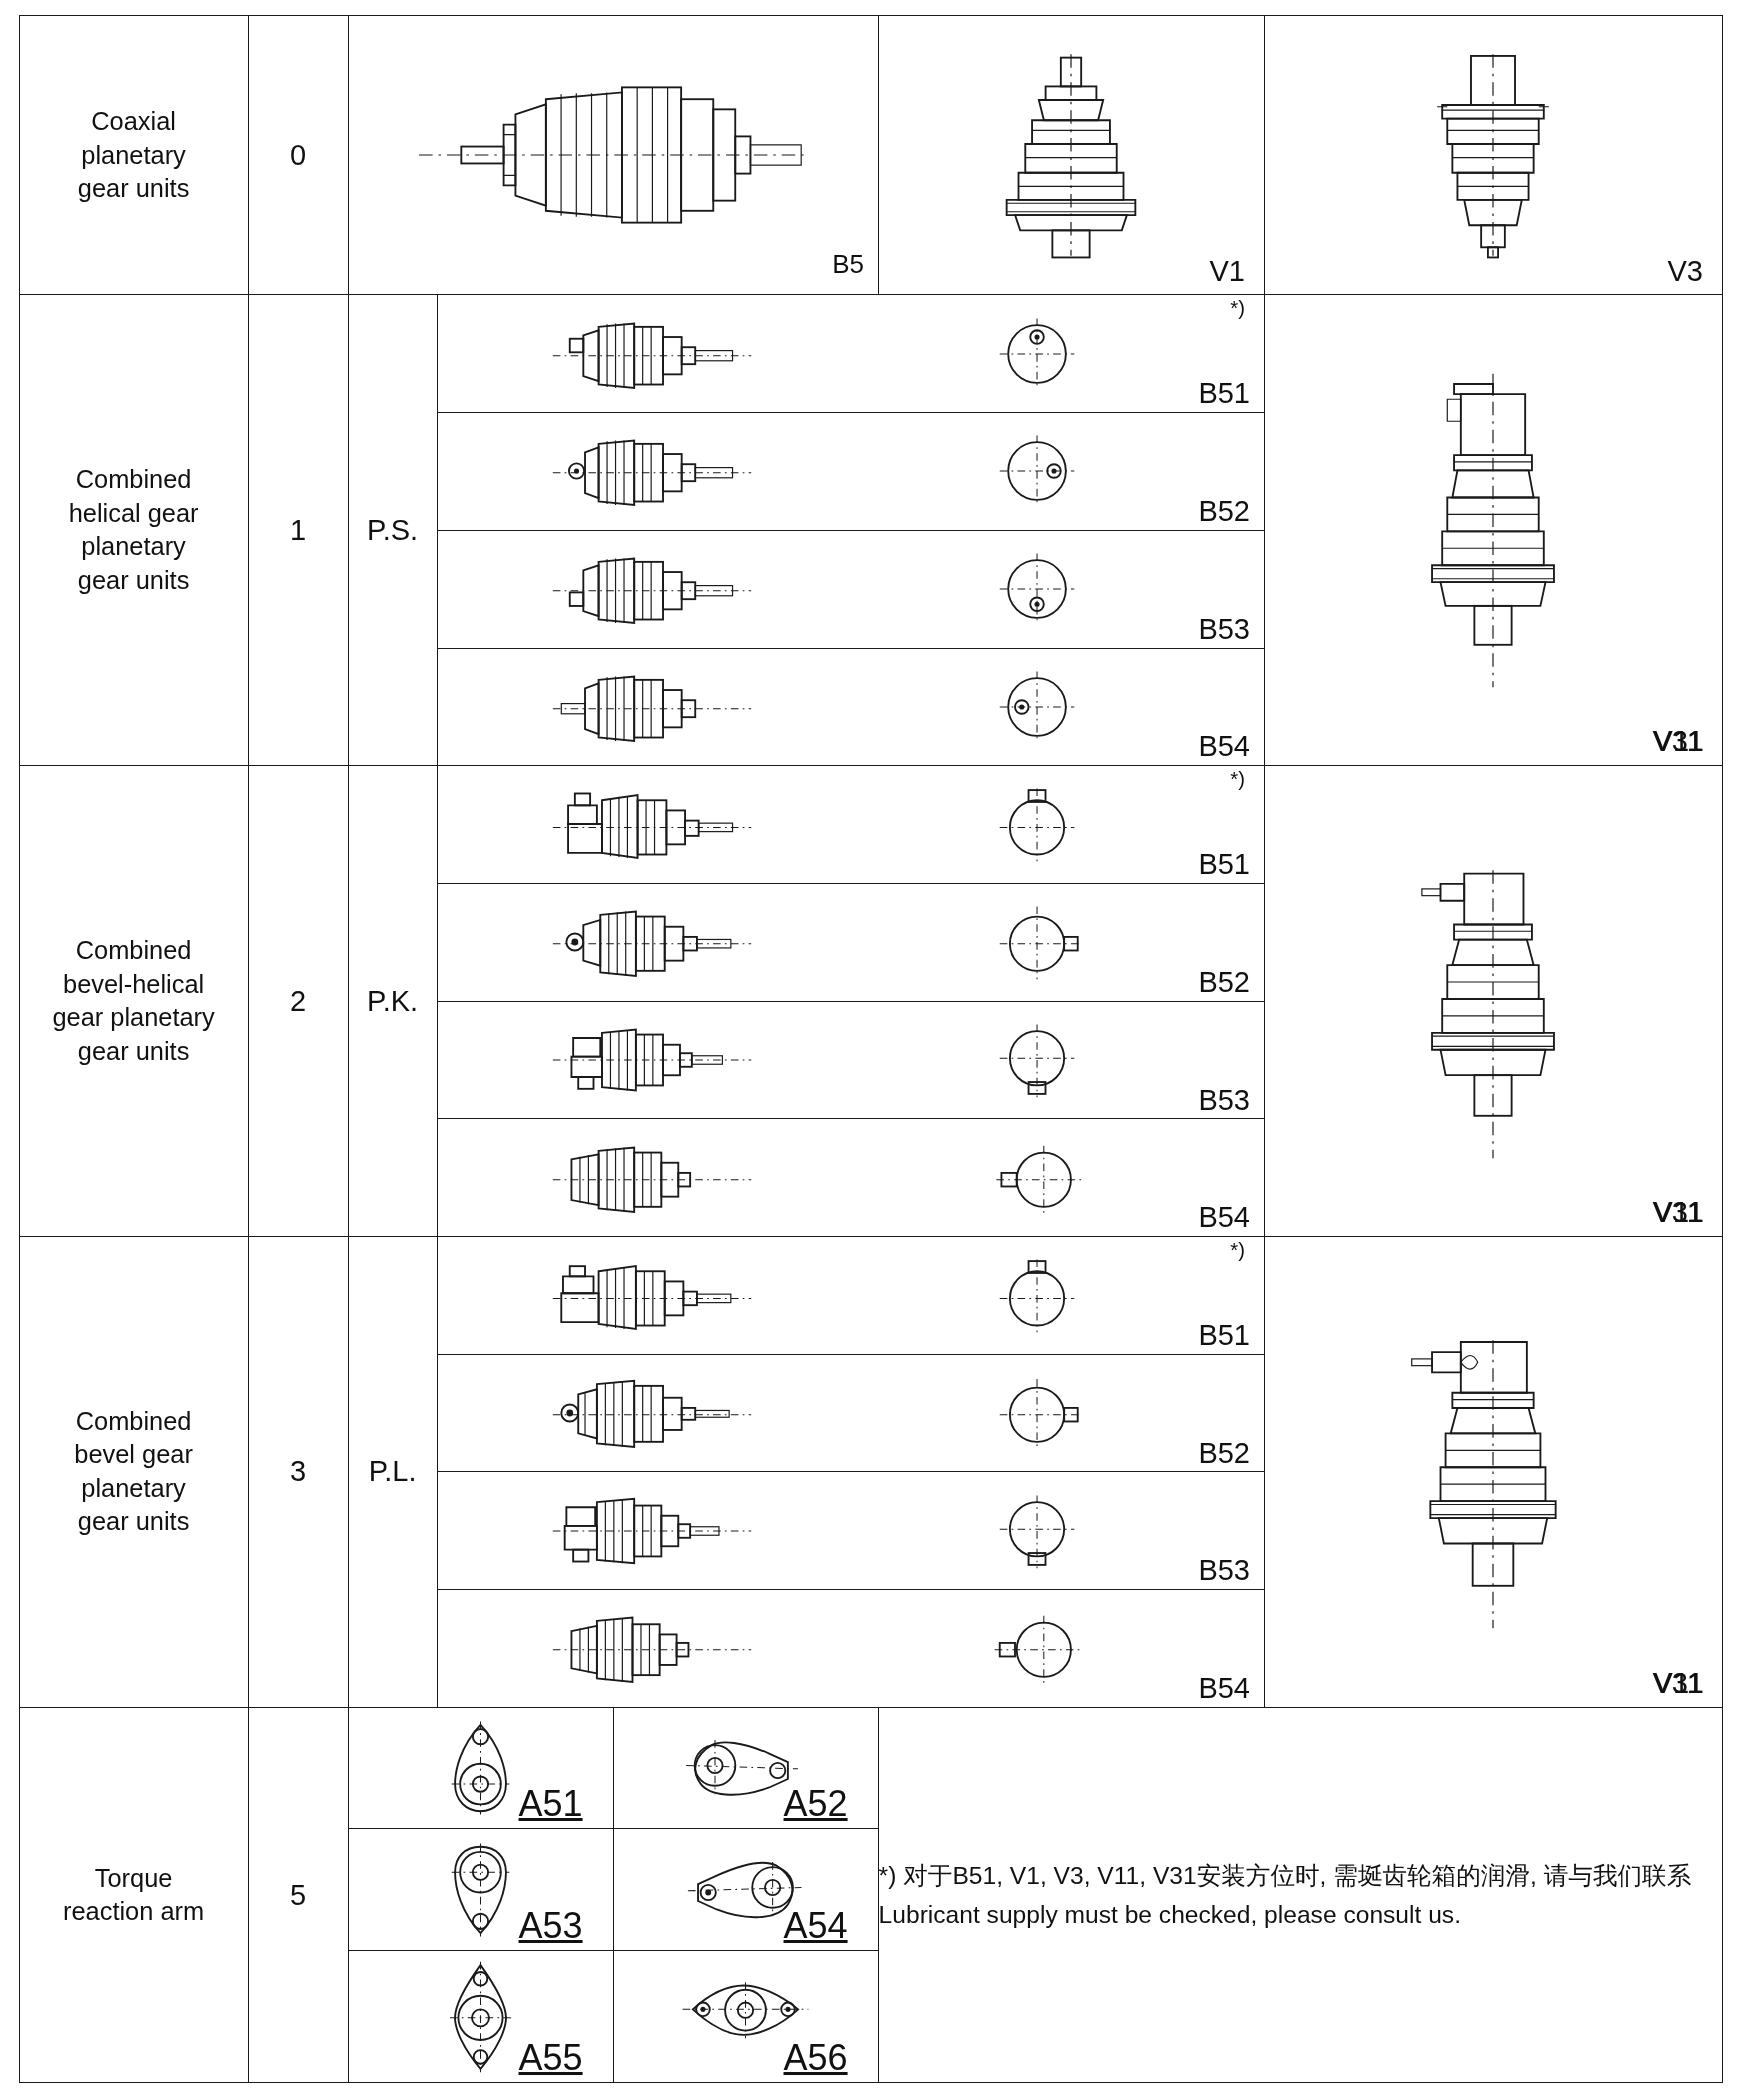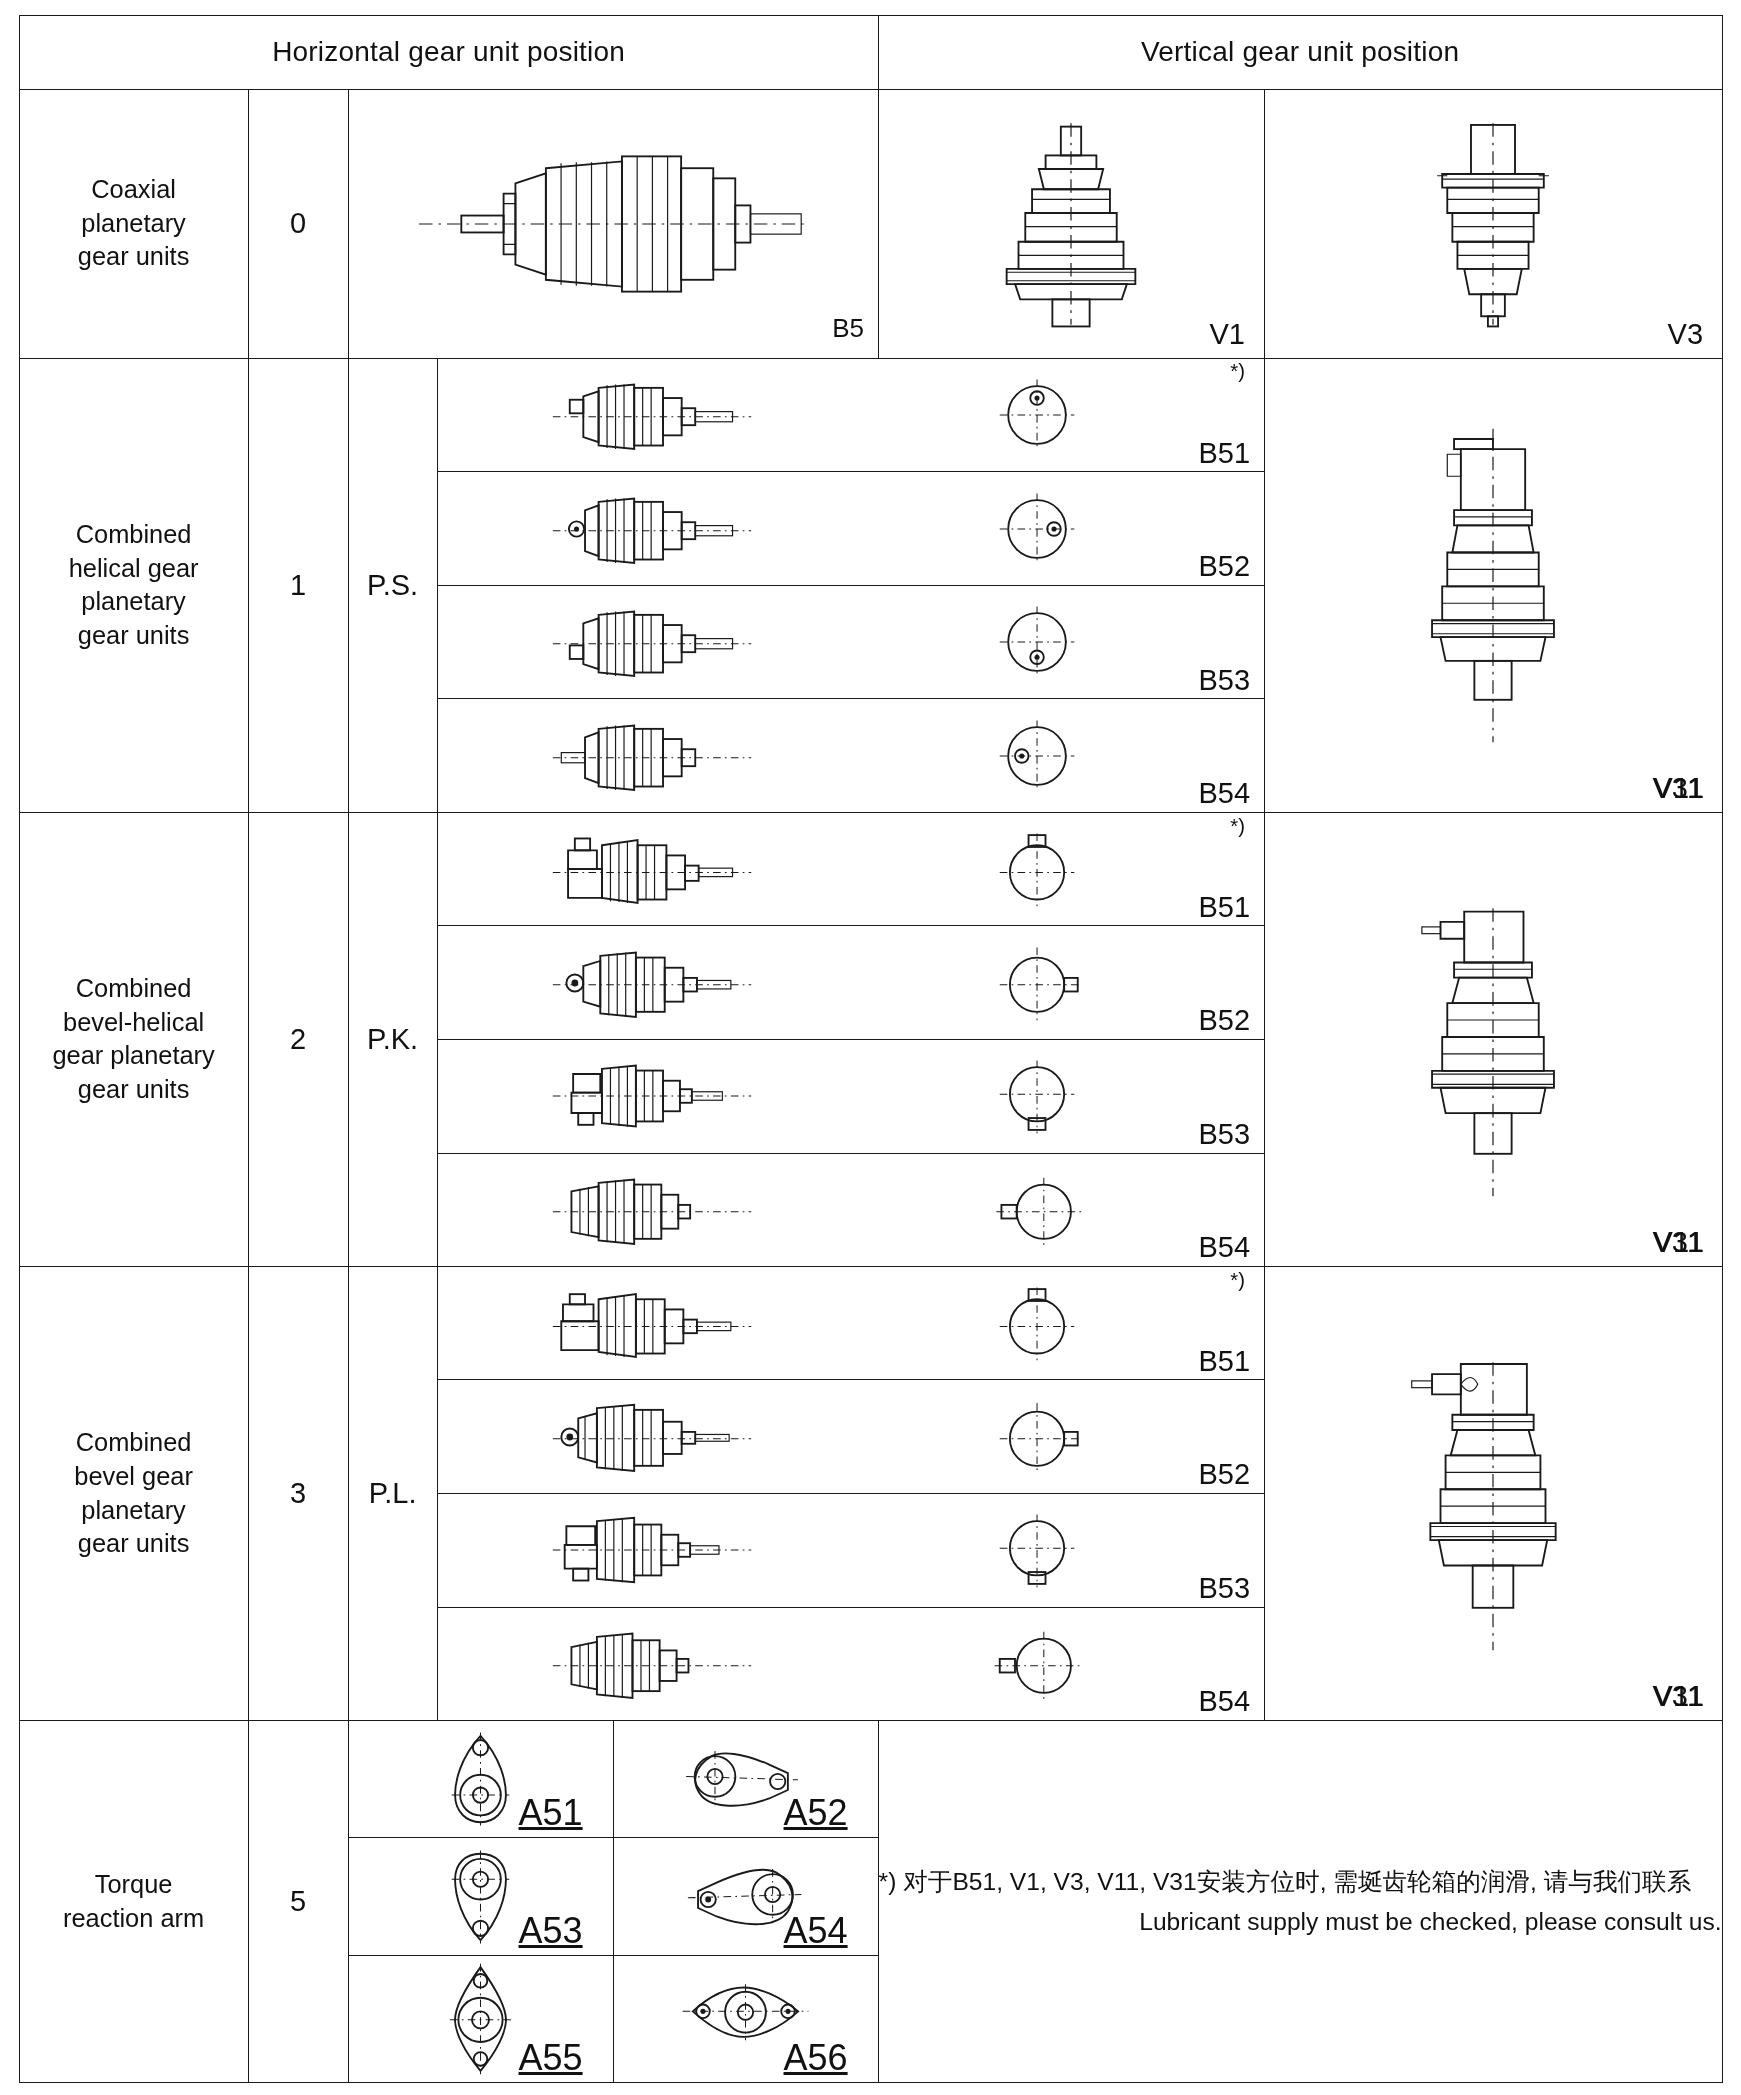--- a/index.html
+++ b/index.html
@@ -99,21 +99,21 @@
     display: block;
     margin: 0 auto;
   }
   .note {
     font-size: 24.6px;
     line-height: 1.6;
     text-align: center;
     padding: 0 22px;
   }
   .note .cn { display: block; text-align: left; }
-  .note .en { display: block; text-align: right; }
+  .note .en { display: block; text-align: left; }
   .arm-cell {
     position: relative;
     text-align: center;
     height: 105px;
   }
   .arm-code {
     font-size: 36px;
     position: absolute;
     right: 30px;
     bottom: 3.4px;
@@ -140,24 +140,20 @@
   <colgroup>
     <col style="width:229px">
     <col style="width:100px">
     <col style="width:89px">
     <col style="width:441px">
     <col style="width:386px">
     <col style="width:458px">
   </colgroup>
   <tbody>
 
-  <tr>
-    <td class="hdr" colspan="4">Horizontal gear unit position</td>
-    <td class="hdr" colspan="2">Vertical gear unit position</td>
-  </tr>
 
   <tr style="height:246px">
     <td class="cat-label">
       <div>Coaxial</div>
       <div>planetary</div>
       <div>gear units</div>
     </td>
     <td class="num">0</td>
     <td colspan="2" class="fig-cell">
       <svg class="fig" width="407" height="186" viewBox="0 0 480 220">

